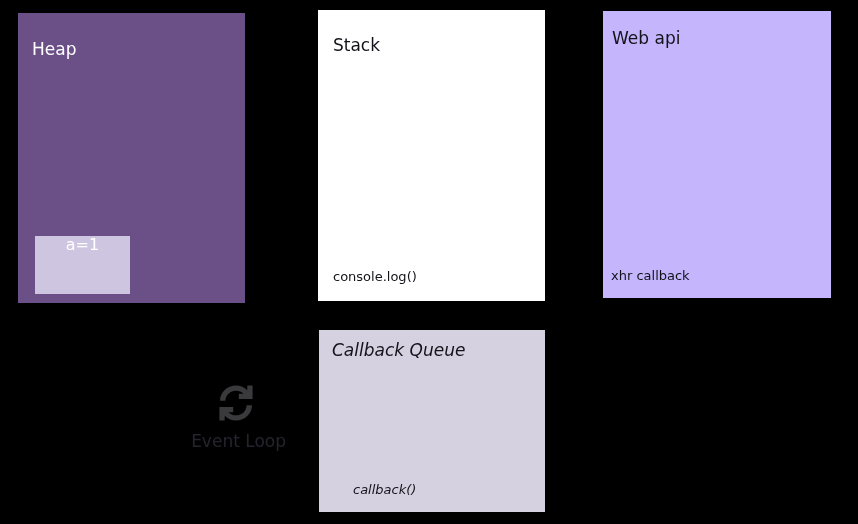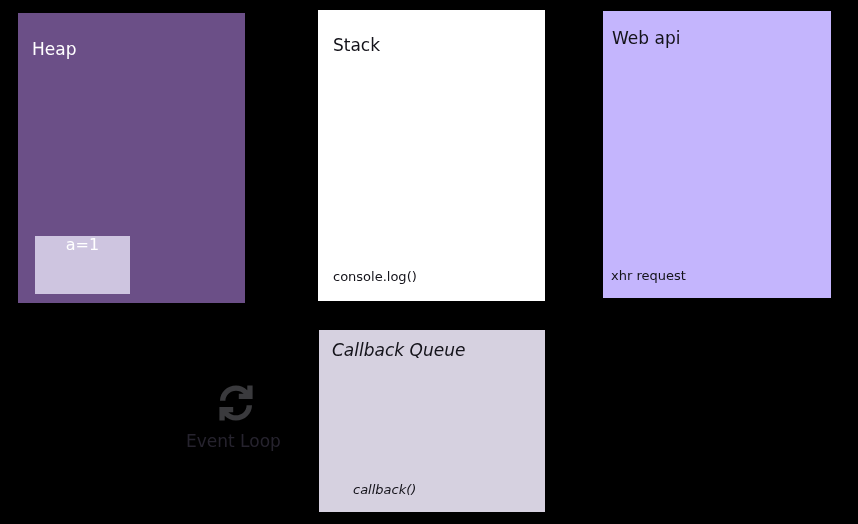--- a/index.html
+++ b/index.html
@@ -139,21 +139,21 @@
 
   
   #event-loop {
     position: absolute;
     left: 186px;
     top: 379px;
     width: 100px;
     height: 80px;
     display: flex;
     flex-direction: column;
-    align-items: flex-start;
+    align-items: flex-end;
   }
   #event-loop-icon {
     width: 48px;
     height: 48px;
     display: block;
     margin: 0 auto;
   }
   #event-loop-label {
     margin-top: 4px;
     color: #26232e;
@@ -175,21 +175,21 @@
     </div>
   </div>
 
   <div class="panel" id="stack-panel">
     <div class="panel-title">Stack</div>
     <div class="panel-item">console.log()</div>
   </div>
 
   <div class="panel" id="webapi-panel">
     <div class="panel-title">Web api</div>
-    <div class="panel-item">xhr request</div>
+    <div class="panel-item">xhr callback</div>
   </div>
 
   <div class="panel" id="callback-queue-panel">
     <div class="panel-title">Callback Queue</div>
     <div class="panel-item">callback()</div>
   </div>
 
   <div id="event-loop">
     <svg id="event-loop-icon" viewBox="0 0 48 48" aria-hidden="true">
 

